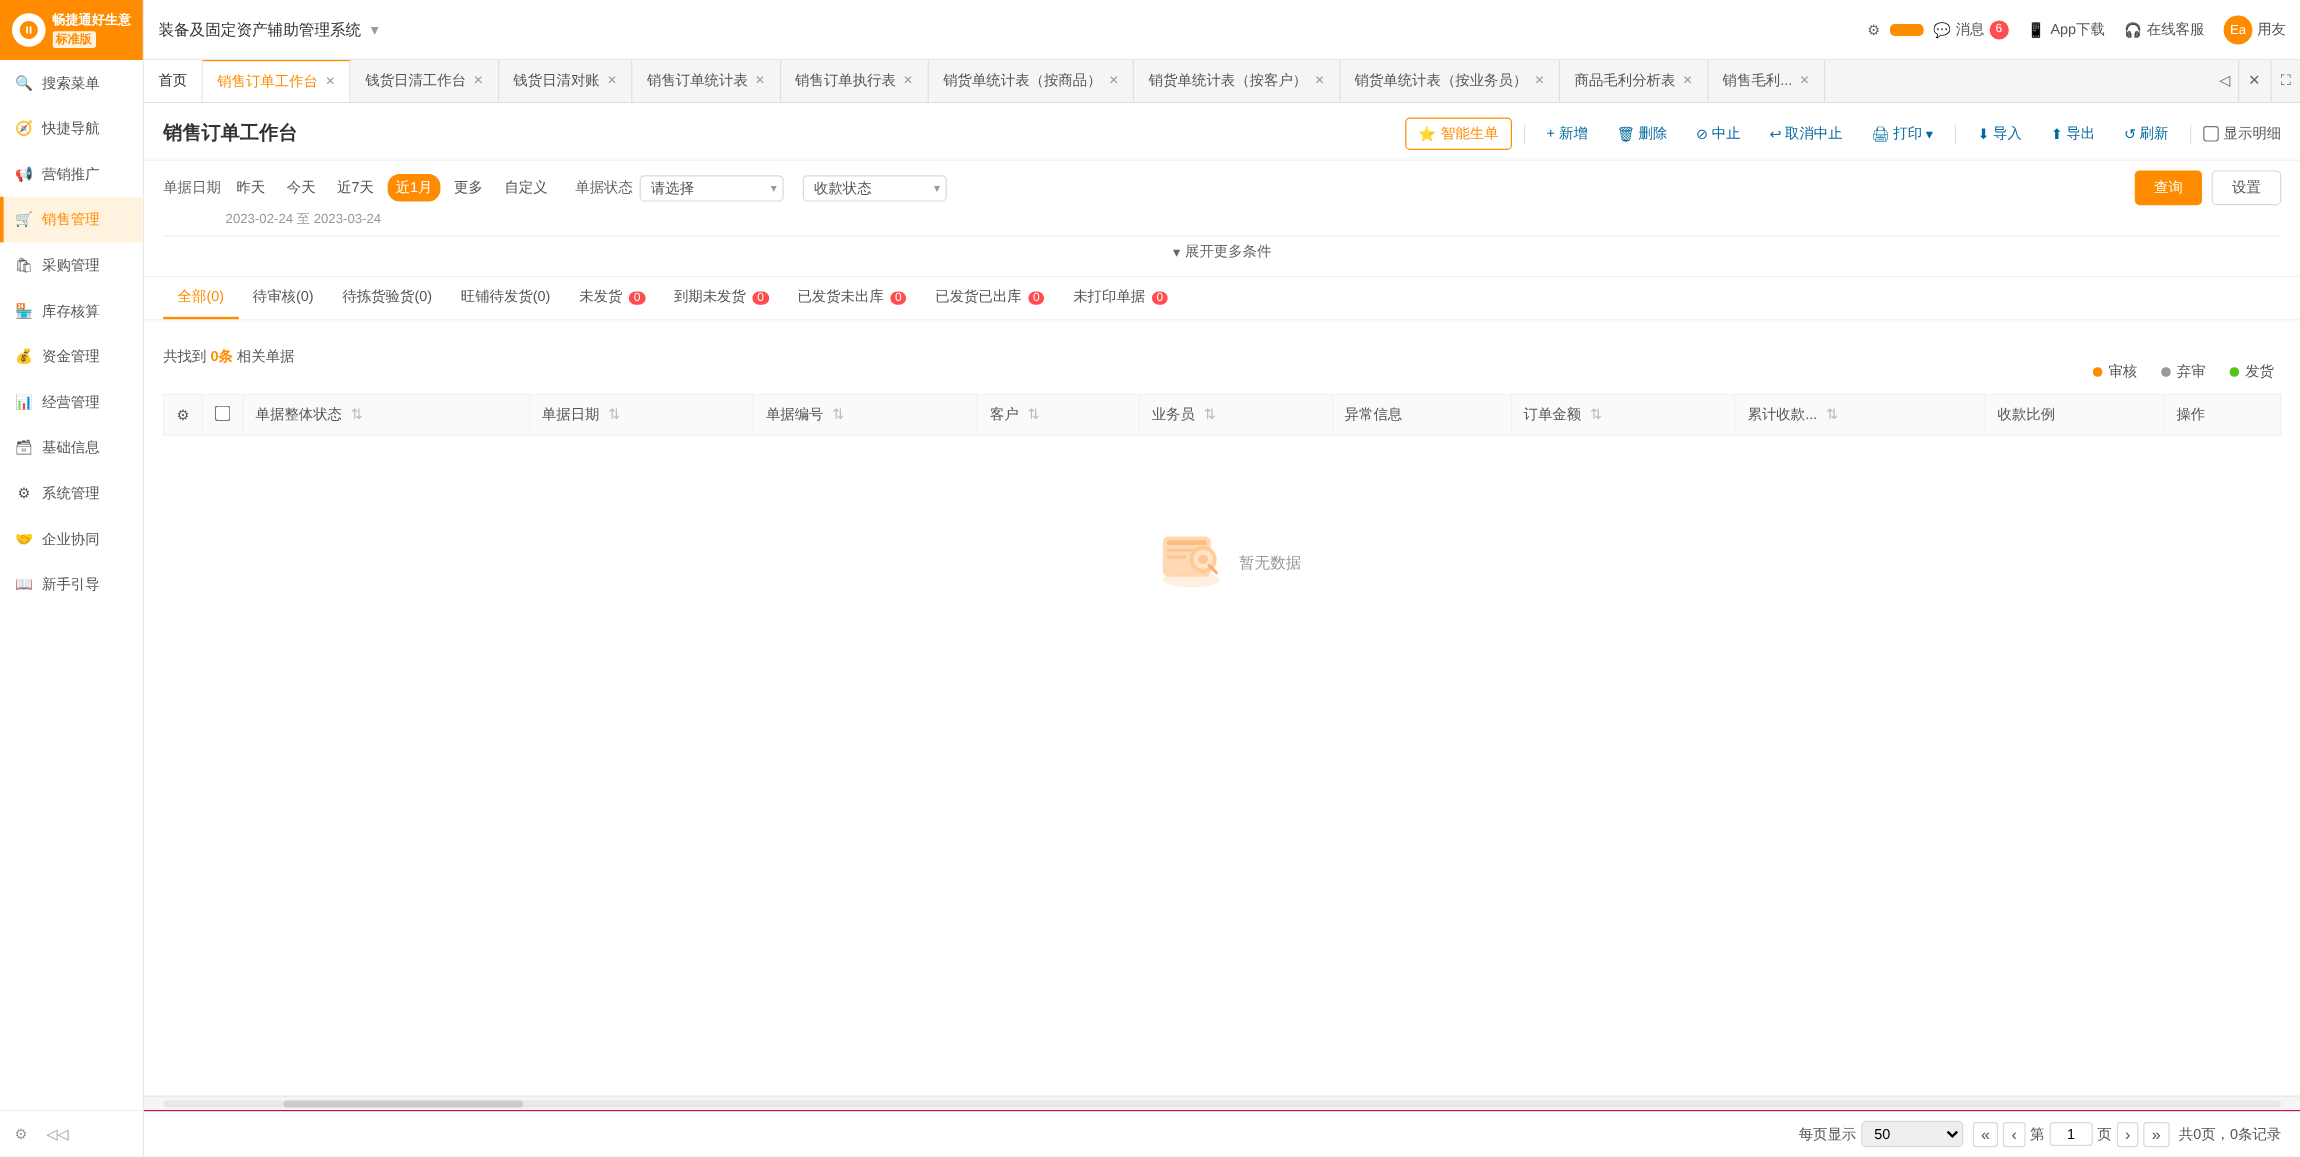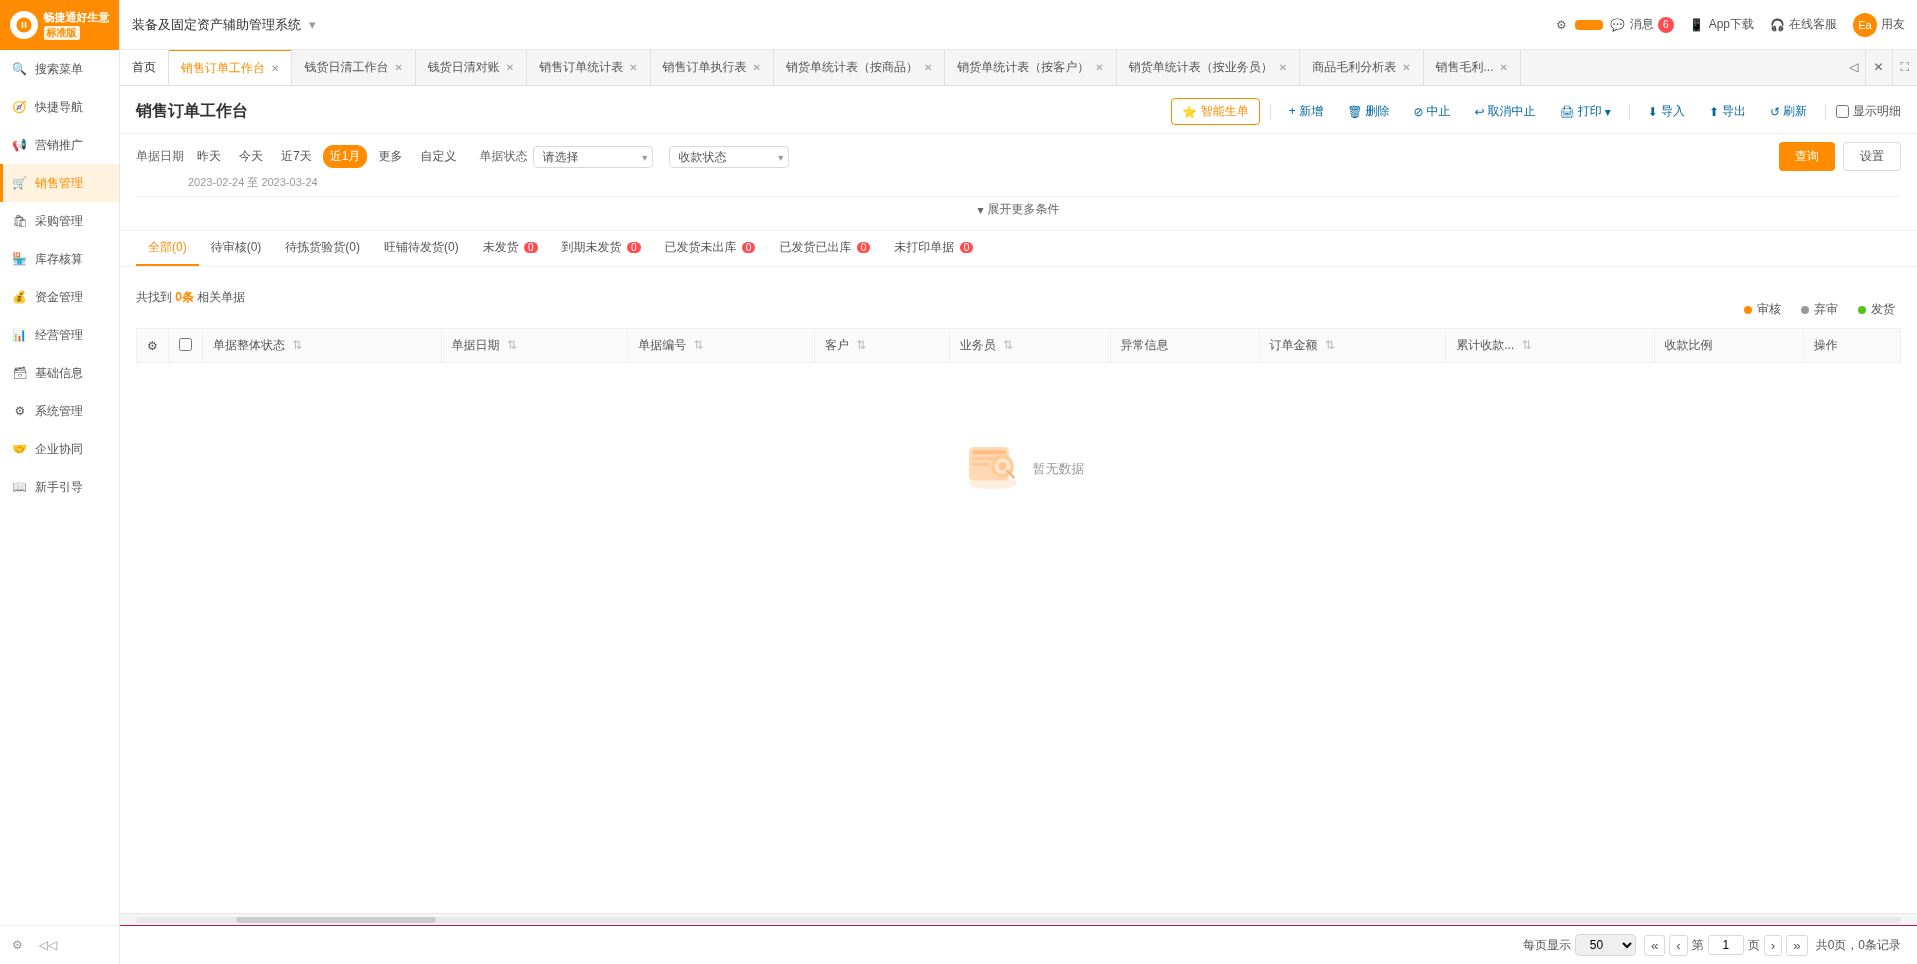--- a/index.html
+++ b/index.html
@@ -93,21 +93,21 @@
     .col-checkbox { width: 32px; text-align: center; }
     .col-settings { width: 32px; text-align: center; }
 
     
     .empty-state { display: flex; align-items: center; justify-content: center; padding: 60px 0; color: #999; font-size: 13px; }
     .empty-icon { width: 80px; height: 80px; margin-bottom: 12px; }
 
     
     .table-footer { padding: 8px 16px; border-top: 1px solid #be185d; display: flex; align-items: center; justify-content: flex-end; gap: 8px; flex-shrink: 0; background: white; }
     .footer-page-size { display: flex; align-items: center; gap: 4px; font-size: 12px; color: #555; }
-    .footer-select { border: 1px solid #d9d9d9; border-radius: 4px; padding: 2px 12px 2px 6px; font-size: 12px; text-align: center; }
+    .footer-select { border: 1px solid #d9d9d9; border-radius: 4px; padding: 2px 36px 2px 6px; font-size: 12px; }
     .footer-nav { display: flex; align-items: center; gap: 4px; font-size: 12px; color: #555; }
     .footer-nav-btn { padding: 2px 6px; border: 1px solid #d9d9d9; border-radius: 3px; cursor: pointer; color: #555; background: white; }
     .footer-page-input { width: 36px; border: 1px solid #d9d9d9; border-radius: 3px; padding: 2px 4px; text-align: center; font-size: 12px; }
     .footer-total { font-size: 12px; color: #555; }
 
     
     .scroll-bar-area { height: 12px; background: #f5f5f5; border-top: 1px solid #e8e8e8; display: flex; align-items: center; padding: 0 16px; flex-shrink: 0; }
     .scroll-bar-track { flex: 1; height: 6px; background: #e8e8e8; border-radius: 3px; position: relative; }
     .scroll-bar-thumb { width: 200px; height: 6px; background: #ccc; border-radius: 3px; position: absolute; left: 100px; }
   </style>

